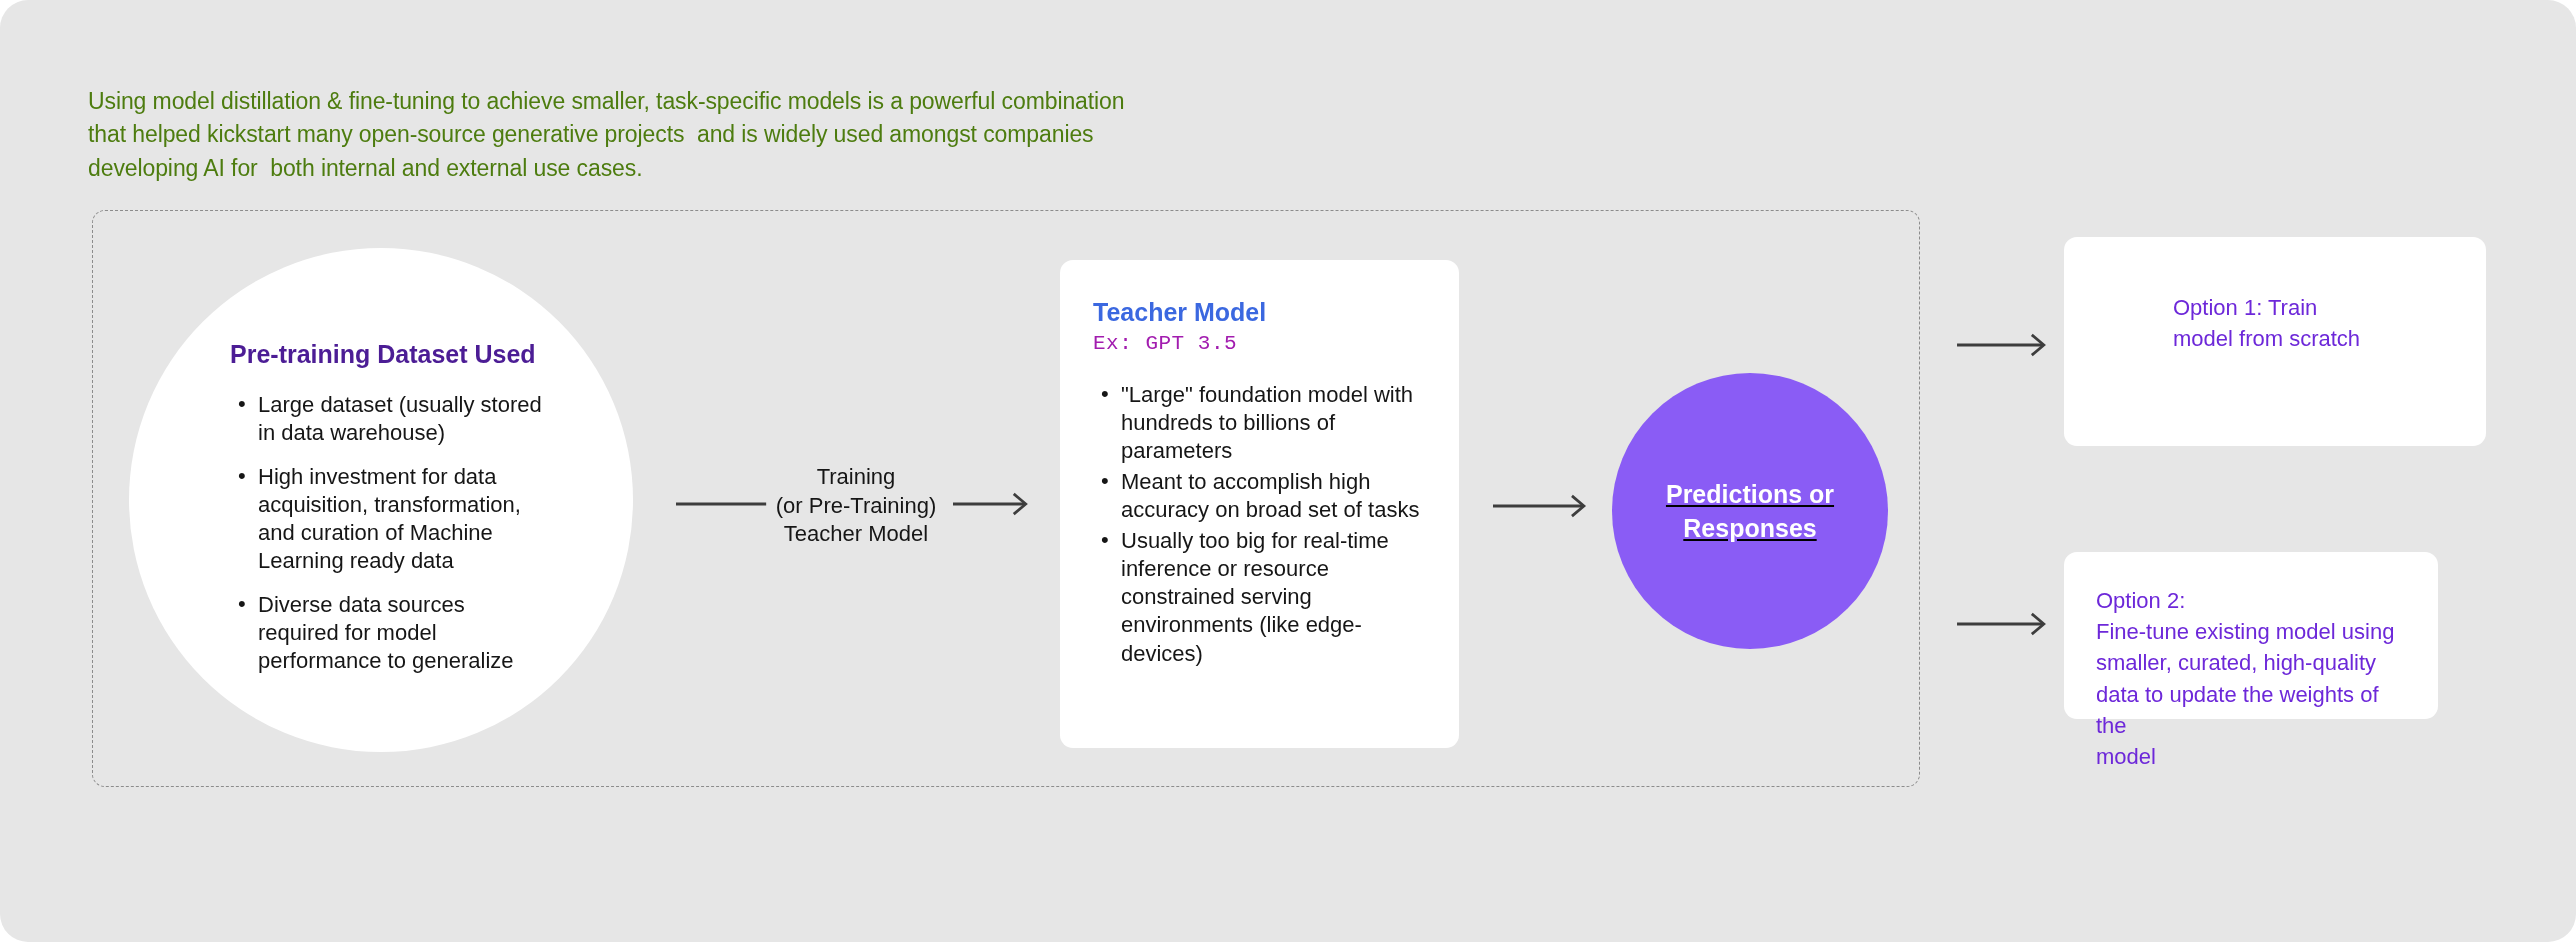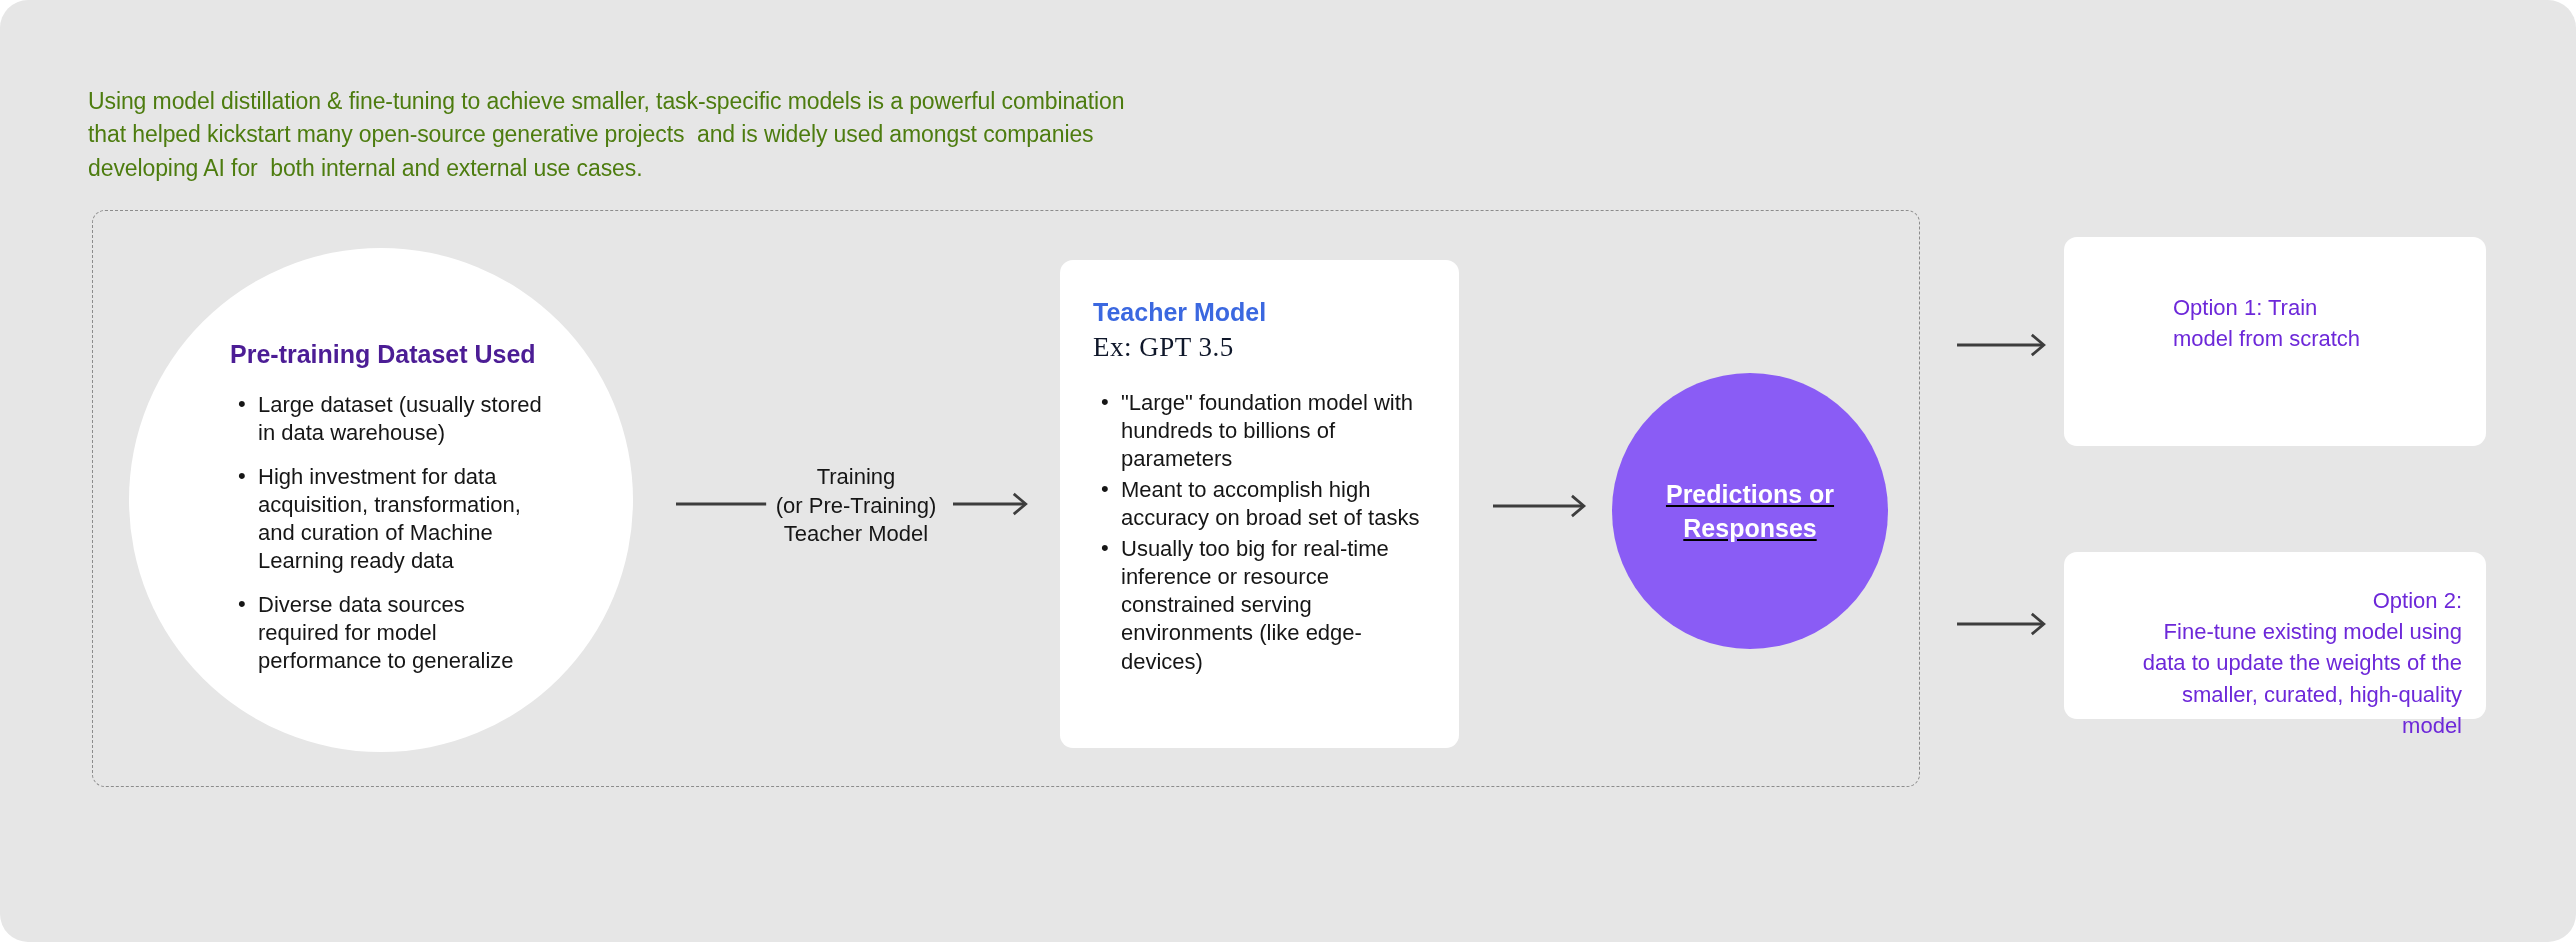--- a/index.html
+++ b/index.html
@@ -121,23 +121,23 @@
     box-sizing: border-box;
     padding: 37px 33px 0 33px;
   }
   .teacher-title {
     color: #3b68e0;
     font-weight: bold;
     font-size: 25px;
     line-height: 1.2;
   }
   .teacher-sub {
-    font-family: Liberation Serif, serif;
-    font-size: 27px;
-    color: #0f172a;
+    font-family: Liberation Mono, monospace;
+    font-size: 21px;
+    color: #a21caf;
     margin-top: 4.6px;
     margin-bottom: 26px;
     letter-spacing: 0.5px;
   }
   .teacher-card ul.bullets > li { margin-bottom: 2.8px; }
 
   
   .predictions-circle {
     position: absolute;
     left: 1612px;
@@ -172,24 +172,24 @@
     left: 2064px;
     top: 237px;
     width: 422px;
     height: 209px;
     padding: 55px 0 0 109px;
     text-align: left;
   }
   #option-2 {
     left: 2064px;
     top: 552px;
-    width: 422px;
+    width: 374px;
     height: 167px;
     padding: 33px 24px 0 32px;
-    text-align: right;
+    text-align: left;
   }
   .option-text {
     font-size: 22px;
     line-height: 1.42;
     color: #6d28d9;
   }
   .option-text .o-line { display: block; }
 
   
   .caption {
@@ -291,21 +291,21 @@
     <div class="option-text">
       <span class="o-line">Option 1: Train</span>
       <span class="o-line">model from scratch</span>
     </div>
   </div>
 
   <div class="option-card" id="option-2">
     <div class="option-text">
       <span class="o-line">Option 2:</span>
       <span class="o-line">Fine-tune existing model using</span>
+      <span class="o-line">smaller, curated, high-quality</span>
       <span class="o-line">data to update the weights of the</span>
-      <span class="o-line">smaller, curated, high-quality</span>
       <span class="o-line">model</span>
     </div>
   </div>
 
 
 </div>
 
 
 </body></html>

